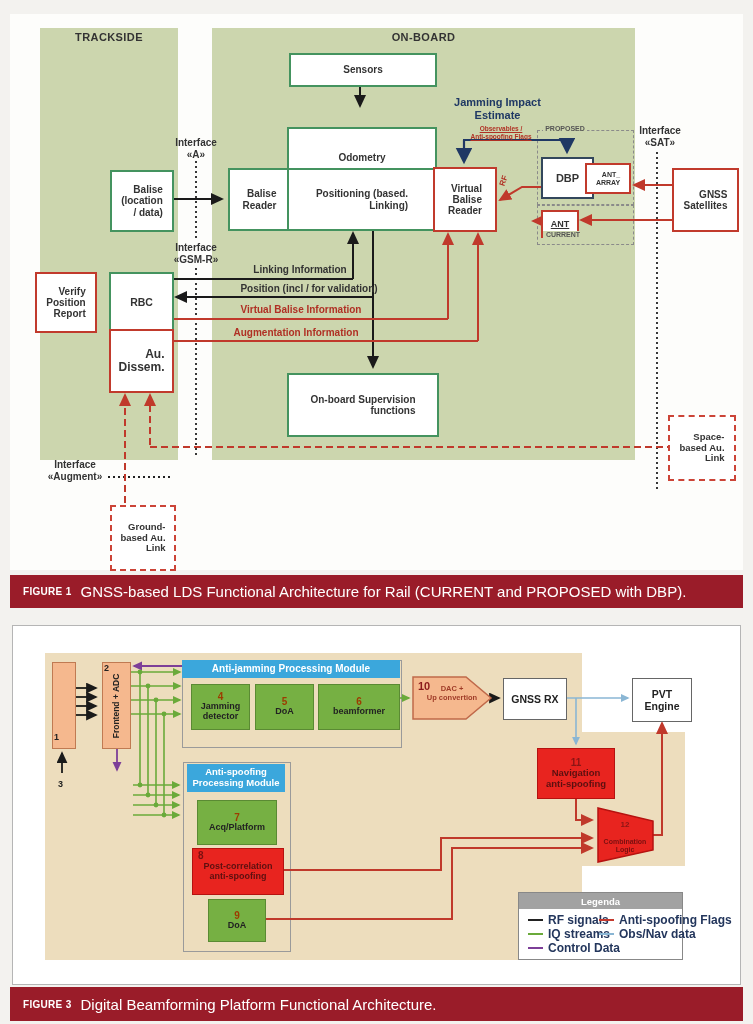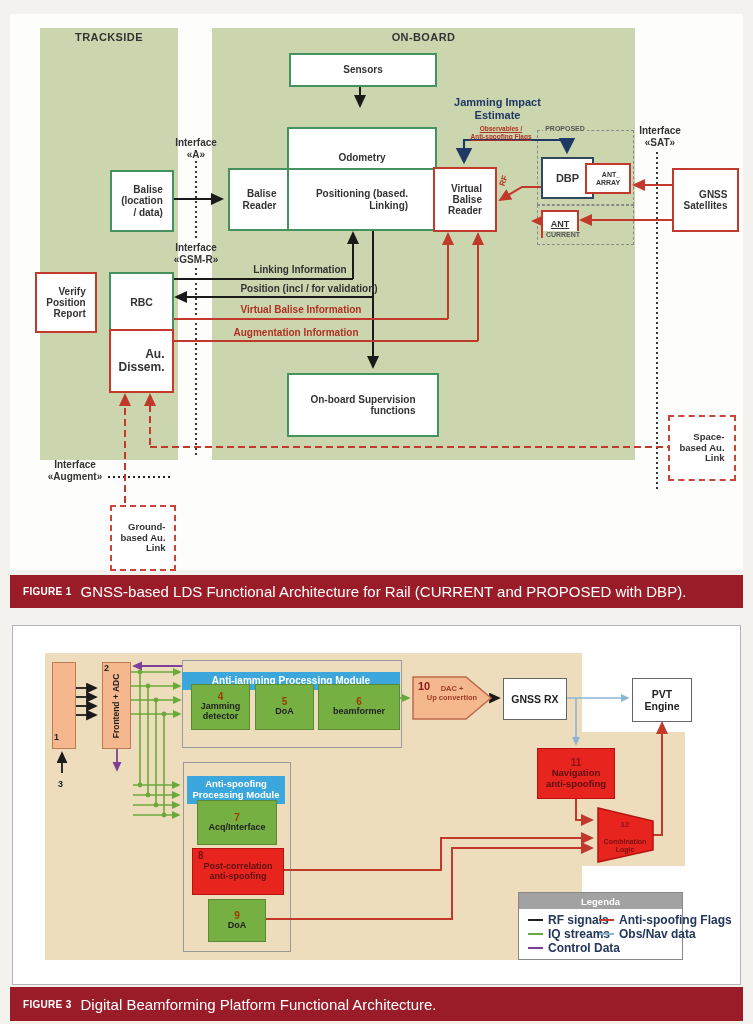--- a/index.html
+++ b/index.html
@@ -14,21 +14,21 @@
   .rb{border:2px solid #c13a2c;}
   .nb{border:2px solid #33475c;}
   .drb{border:2px dashed #cc4437;}
   .dgb{position:absolute;border:1.5px dashed #8a8a8a;background:transparent;}
   .lbl{position:absolute;font-weight:bold;color:#333;white-space:pre-line;text-align:center;line-height:1.22;}
   .red-t{color:#b03024;}
   .navy-t{color:#1f3864;}
   .hdr{position:absolute;font-weight:bold;color:#333;font-size:11px;letter-spacing:.4px;text-align:center;}
   .mod{position:absolute;border:1px solid #9a9a9a;}
   .bluehead{position:absolute;background:#3ba7dc;color:#fff;font-weight:bold;display:flex;
-            align-items:center;justify-content:center;text-align:center;white-space:pre-line;line-height:1.15;margin-top:12px;}
+            align-items:center;justify-content:center;text-align:center;white-space:pre-line;line-height:1.15;}
   .greenbx{position:absolute;background:#76b043;border:1px solid #5a8a33;display:flex;flex-direction:column;
            align-items:center;justify-content:center;text-align:center;font-weight:bold;color:#222;
            white-space:pre-line;line-height:1.1;font-size:9px;}
   .redbx{position:absolute;background:#e8241f;border:1px solid #b51210;display:flex;flex-direction:column;
          align-items:center;justify-content:center;text-align:center;font-weight:bold;color:#5c1010;
          white-space:pre-line;line-height:1.1;font-size:9px;}
   .salmon{position:absolute;background:#f5b88e;border:1px solid #c07a52;}
   .whitebx{position:absolute;background:#fff;border:1px solid #666;display:flex;align-items:center;
            justify-content:center;text-align:center;font-weight:bold;color:#222;white-space:pre-line;
            line-height:1.15;font-size:10.5px;}
@@ -292,21 +292,21 @@
   <div class="greenbx" style="left:255px;top:684px;width:57px;height:44px;">
     <span class="num">5</span>
     <span>DoA</span>
   </div>
   <div class="greenbx" style="left:318px;top:684px;width:80px;height:44px;">
     <span class="num">6</span>
     <span>beamformer</span>
   </div>
   <div class="greenbx" style="left:197px;top:800px;width:78px;height:43px;">
     <span class="num">7</span>
-    <span>Acq/Interface</span>
+    <span>Acq/Platform</span>
   </div>
   <div class="redbx" style="left:192px;top:848px;width:90px;height:45px;">
     <span class="num" style="color:#7a1010;position:absolute;left:5px;top:2px;">8</span>
     <span>Post-correlation
 anti-spoofing</span>
   </div>
   <div class="greenbx" style="left:208px;top:899px;width:56px;height:41px;">
     <span class="num">9</span>
     <span>DoA</span>
   </div>

